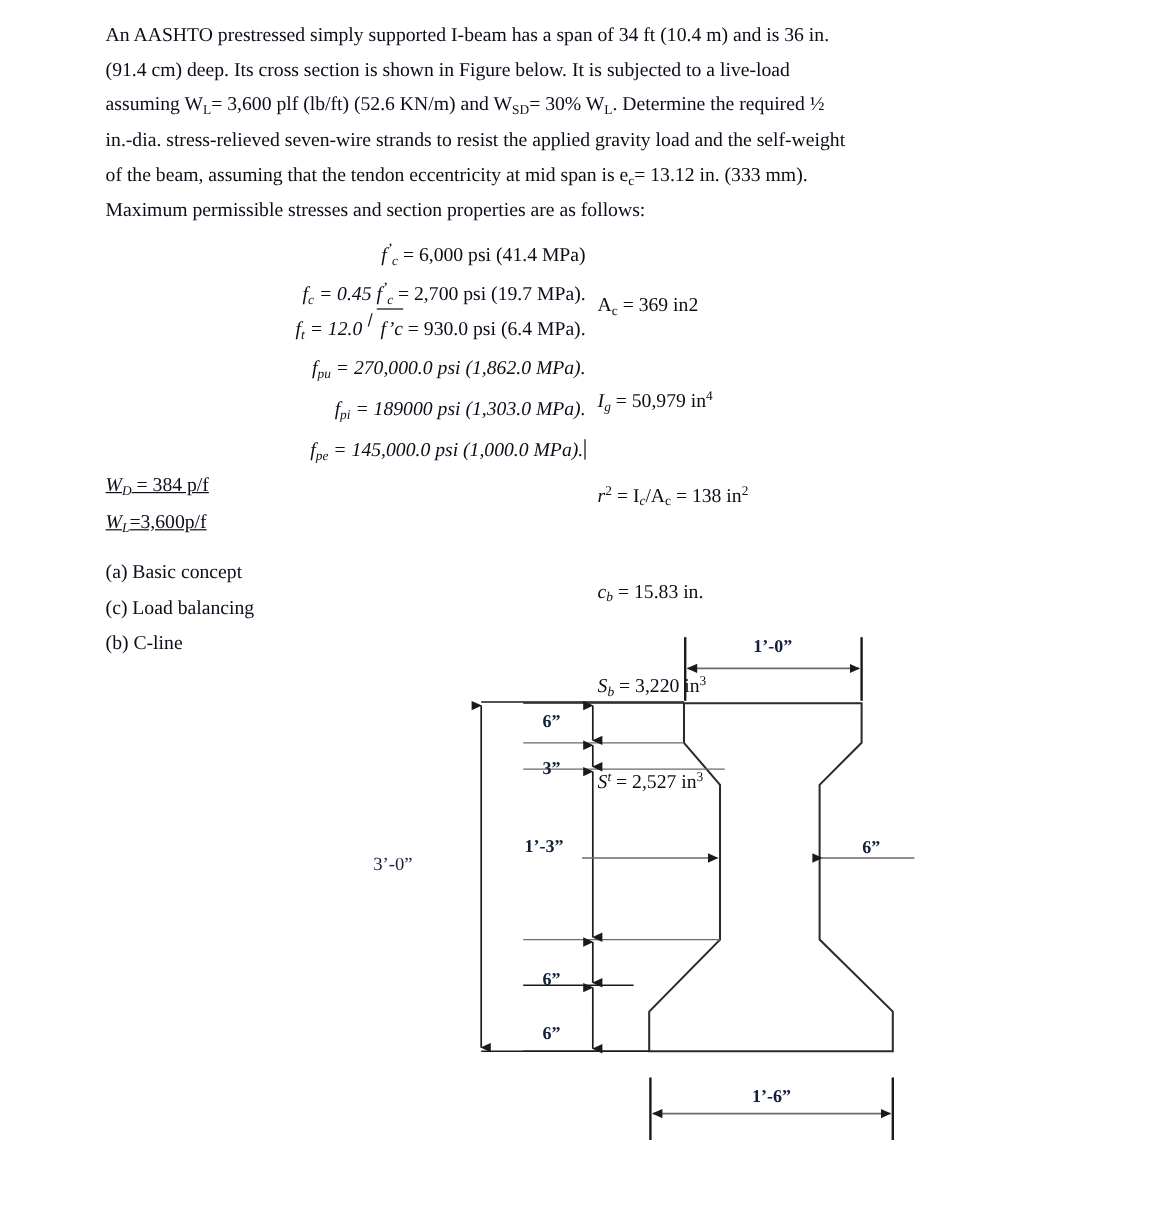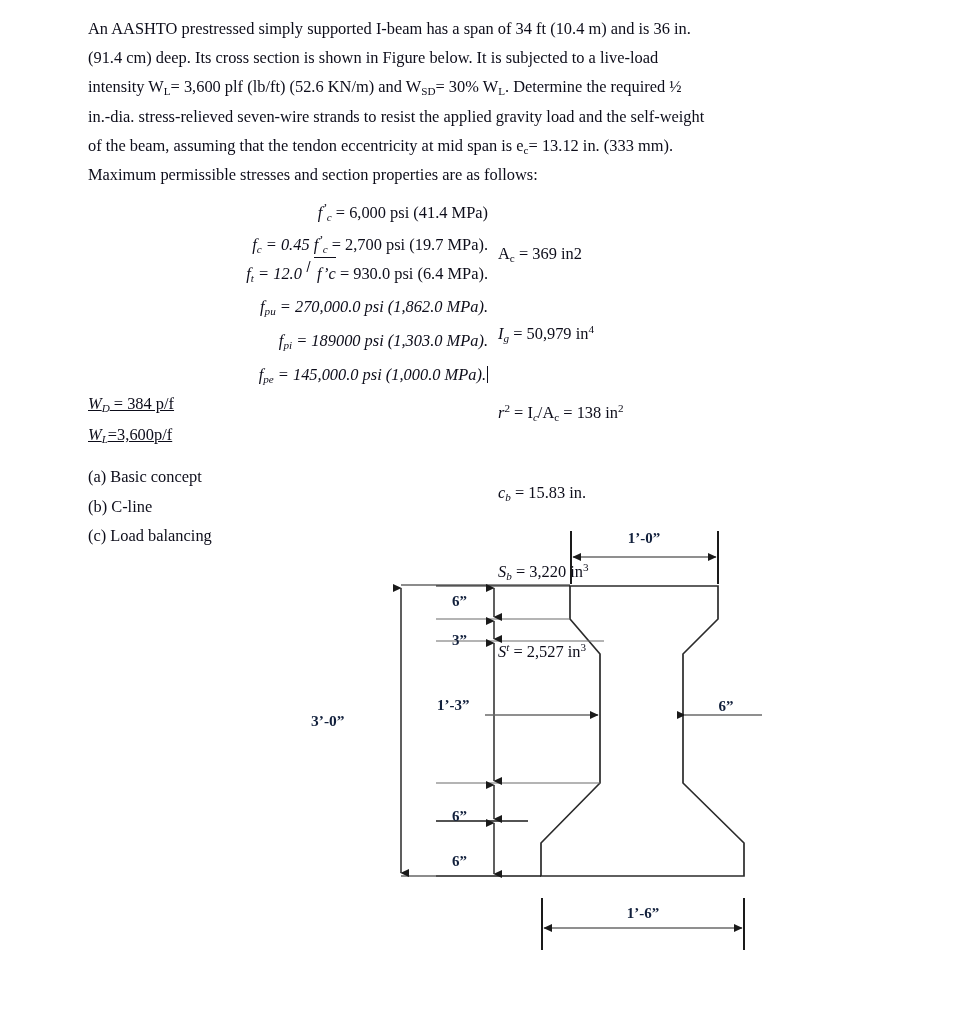--- a/index.html
+++ b/index.html
@@ -143,40 +143,40 @@
     font-family: "Liberation Serif", "DejaVu Serif", serif;
     font-size: 15px;
     font-weight: bold;
     fill: #12203c;
   }
   .overall-h {
     position: absolute;
     left: 311px;
     top: 712px;
     font-size: 15.5px;
-    font-weight: bold;
+    font-weight: normal;
     color: #12203c;
     white-space: nowrap;
   }
 </style>
 </head>
 <body>
 
 <div class="page">
 
   <div class="statement">
     <span class="ln just">
         <span>An AASHTO prestressed simply supported I-beam has a span of 34 ft (10.4 m) and is 36 in.</span>
       </span>
     <span class="ln just">
         <span>(91.4 cm) deep. Its cross section is shown in Figure below. It is subjected to a live-load</span>
       </span>
     <span class="ln just">
         <span>
-      <span>intensity W</span><sub>L</sub><span>= 3,600 plf (lb/ft) (52.6 KN/m) and W</span><sub>SD</sub><span>= 30% W</span><sub>L</sub><span>. Determine the required ½</span>
+      <span>assuming W</span><sub>L</sub><span>= 3,600 plf (lb/ft) (52.6 KN/m) and W</span><sub>SD</sub><span>= 30% W</span><sub>L</sub><span>. Determine the required ½</span>
     </span>
       </span>
     <span class="ln just">
         <span>in.-dia. stress-relieved seven-wire strands to resist the applied gravity load and the self-weight</span>
       </span>
     <span class="ln just">
         <span>
       <span>of the beam, assuming that the tendon eccentricity at mid span is e</span><sub>c</sub><span>= 13.12 in. (333 mm).</span>
     </span>
       </span>
@@ -241,22 +241,22 @@
     <div class="row">
       <span class="it">W</span><sub class="it">D</sub><span> = 384 p/f</span>
     </div>
     <div class="row">
       <span class="it">W</span><sub class="it">L</sub><span>=3,600p/f</span>
     </div>
   </div>
 
   <div class="methods">
     <div class="row">(a) Basic concept</div>
+    <div class="row">(c) Load balancing</div>
     <div class="row">(b) C-line</div>
-    <div class="row">(c) Load balancing</div>
   </div>
 
   <div class="figure">
     <svg width="966" height="1027" viewBox="0 0 966 1027" xmlns="http://www.w3.org/2000/svg">
       <defs>
         <marker id="ar-end" markerWidth="9" markerHeight="9" refX="8" refY="4.5" orient="auto" markerUnits="userSpaceOnUse">
           <path d="M0,0.6 L8.6,4.5 L0,8.4 z" fill="#1a1a1a"></path>
         </marker>
         <marker id="ar-start" markerWidth="9" markerHeight="9" refX="0.6" refY="4.5" orient="auto" markerUnits="userSpaceOnUse">
           <path d="M8.6,0.6 L0,4.5 L8.6,8.4 z" fill="#1a1a1a"></path>

